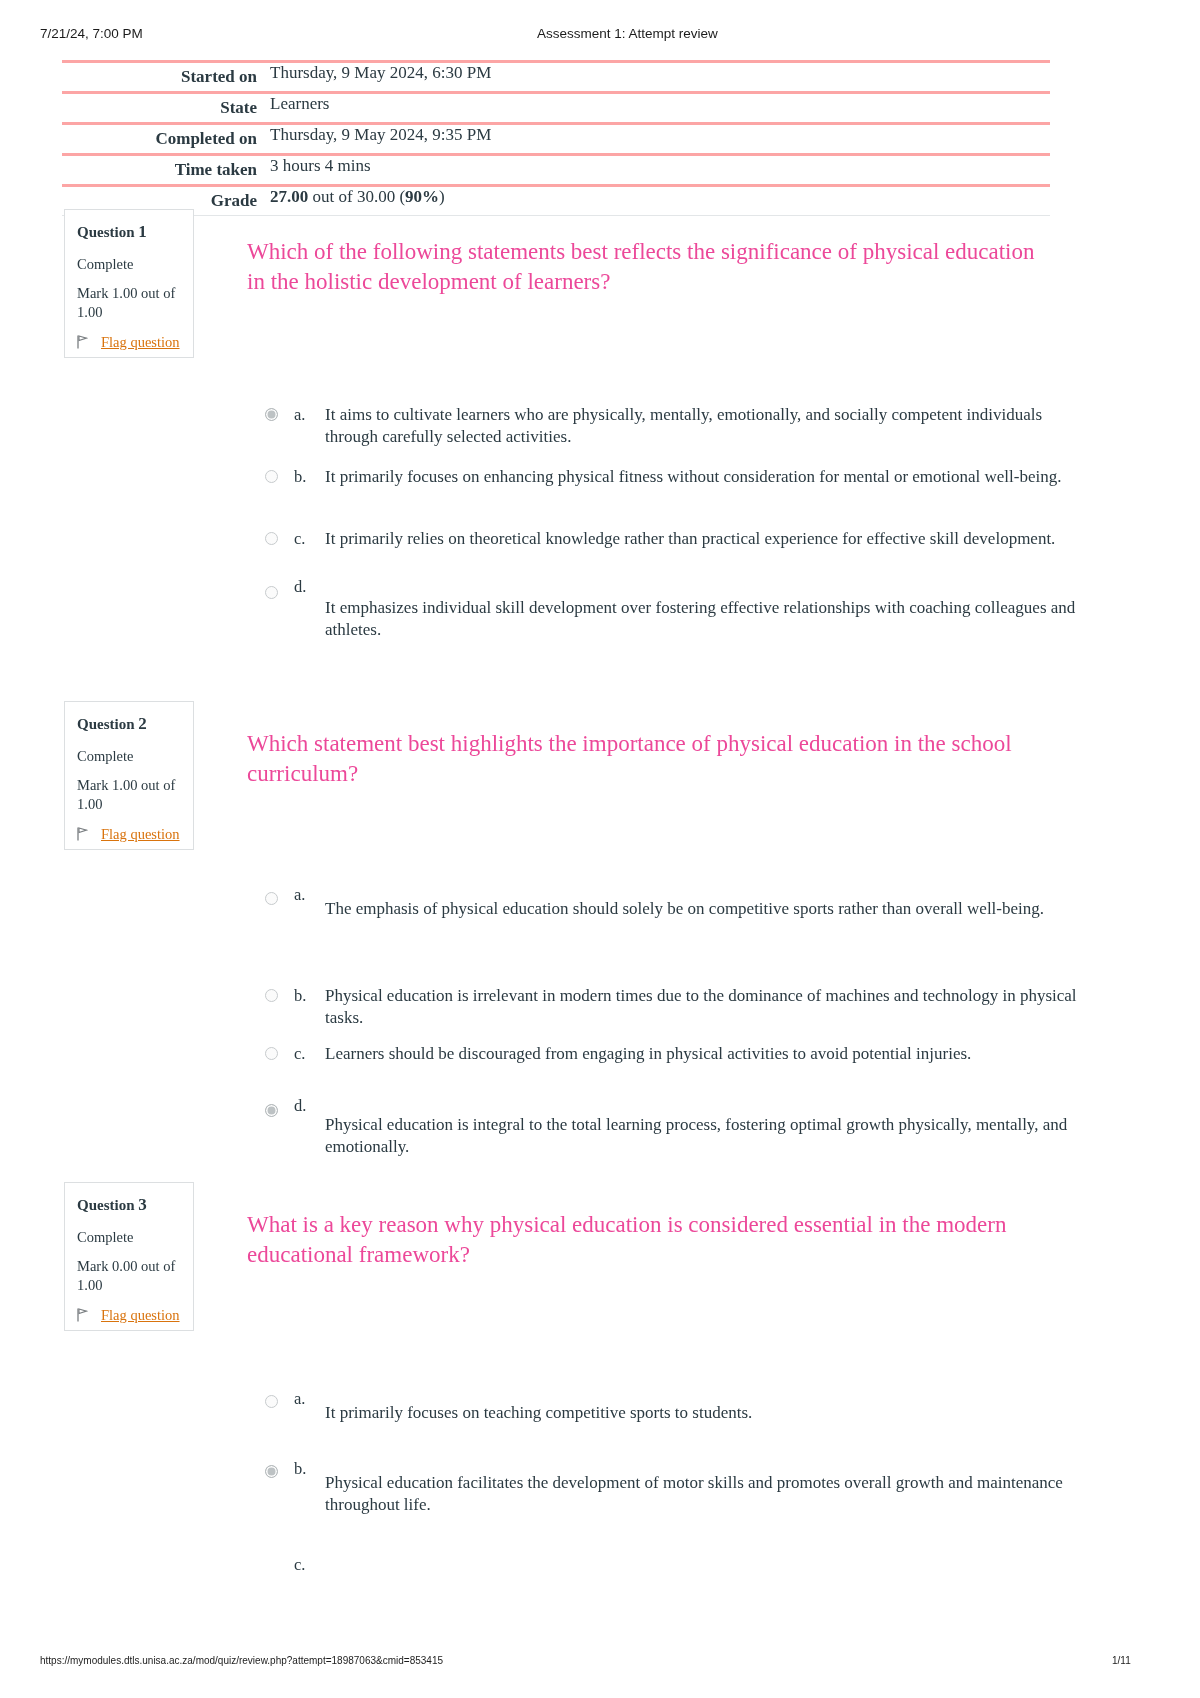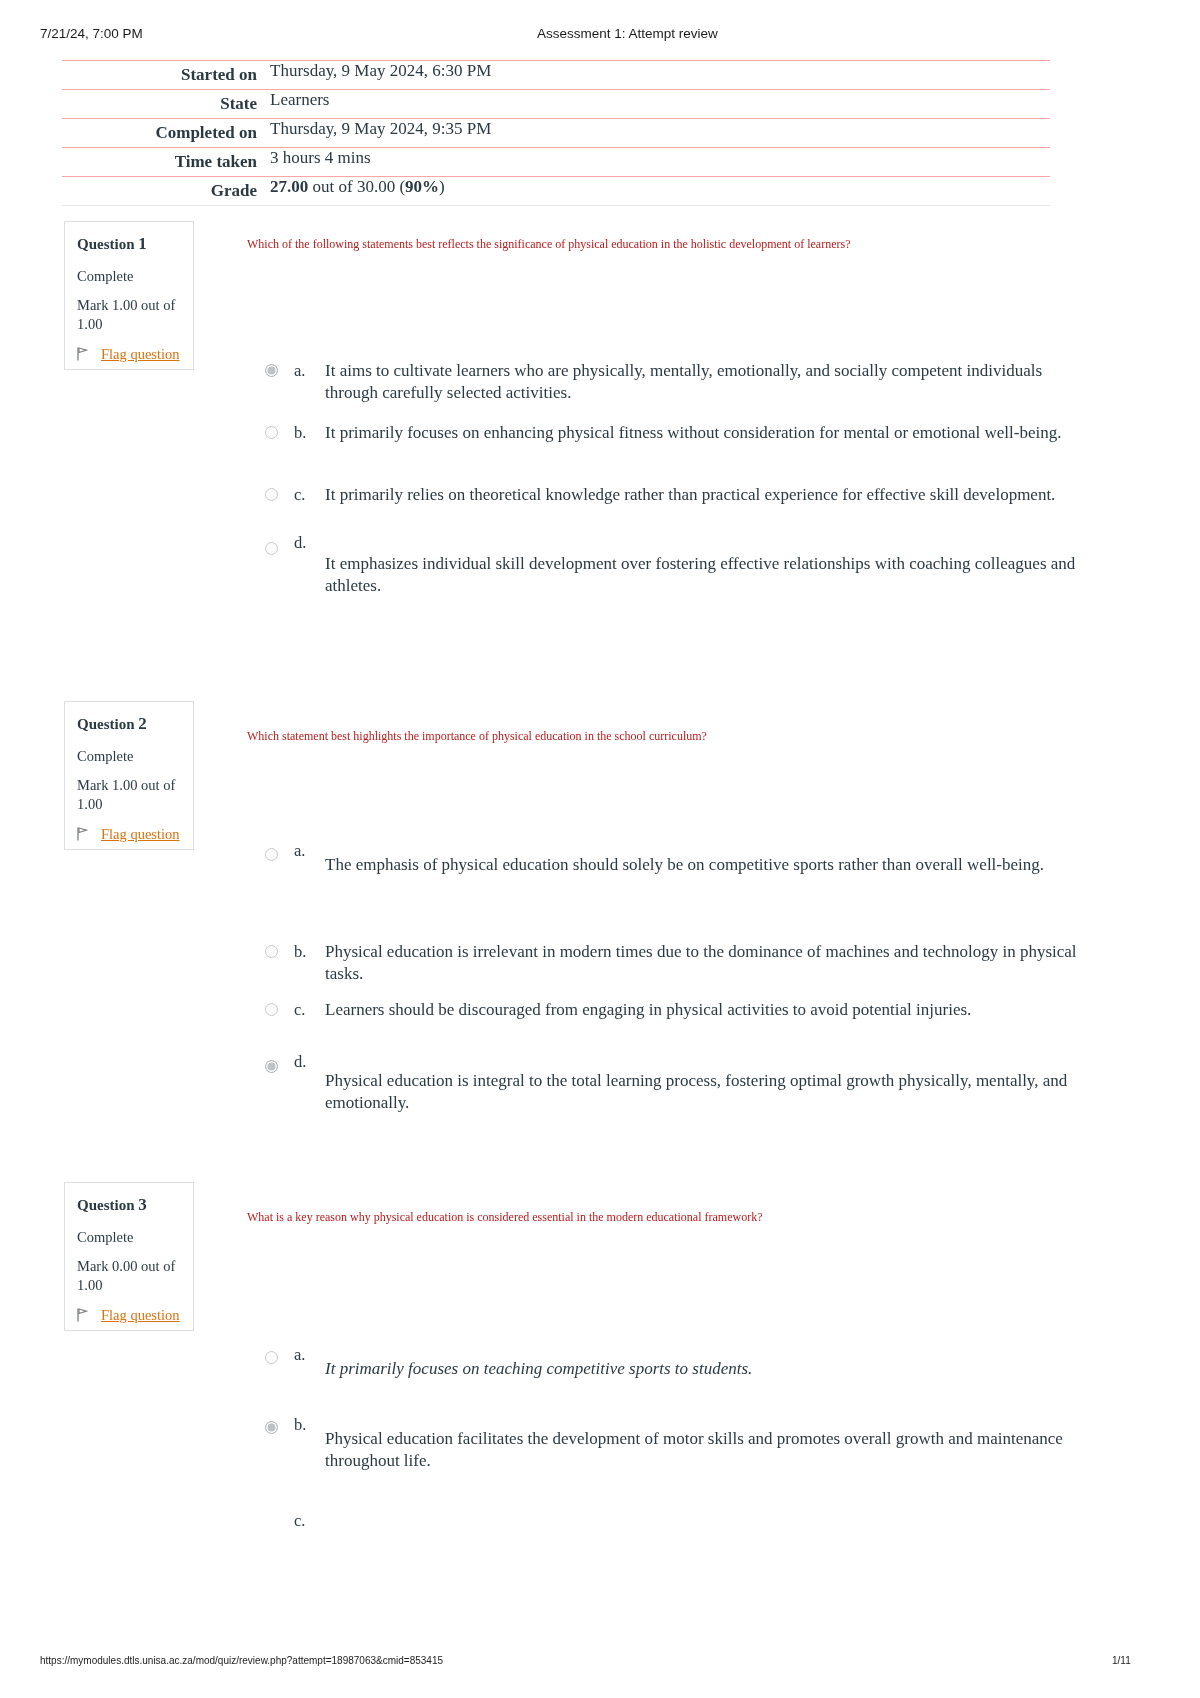--- a/index.html
+++ b/index.html
@@ -45,21 +45,21 @@
 
   
   .summary {
     position: absolute;
     left: 62px;
     top: 60px;
     width: 988px;
     border-collapse: collapse;
     font-size: 17px;
   }
-  .summary tr { border-top: 1px solid #fca5a5; margin-top: 23px; }
+  .summary tr { border-top: 3px solid #fca5a5; margin-top: 23px; }
   .summary tr:last-child { border-bottom: 1px solid #e3e6e8; }
   .summary th {
     text-align: right;
     font-weight: bold;
     padding: 4px 8px 4px 0;
     width: 195px;
     white-space: nowrap;
     vertical-align: top;
   }
   .summary td {
@@ -113,23 +113,23 @@
     font-size: 14.5px;
     cursor: pointer;
   }
 
   .qbody {
     position: absolute;
     left: 247px;
     width: 790px;
   }
   .qtext {
-    font-size: 12px;
+    font-size: 23px;
     line-height: 1.3;
-    color: #b91c1c;
+    color: #ec4899;
   }
 
   .answers { position: relative; margin-top: 0; }
 
   .opt {
     position: relative;
     display: block;
     padding-left: 78px;
     font-size: 17px;
     line-height: 1.32;
@@ -183,21 +183,21 @@
       <td>3 hours 4 mins</td>
     </tr>
     <tr>
       <th>Grade</th>
       <td><b>27.00</b><span> out of 30.00 (</span><b>90%</b><span>)</span></td>
     </tr>
   </tbody>
 </table>
 
 <div class="question" style="top:209px;">
-  <div class="qinfo" style="top:12px; height:149px;">
+  <div class="qinfo" style="top:0; height:149px;">
     <div class="qnum"><span>Question</span> <span class="n">1</span></div>
     <div class="qstate">Complete</div>
     <div class="qmark">Mark 1.00 out of 1.00</div>
     <div class="qflag">
       <span class="flag-icon">
         <svg width="11" height="14" viewBox="0 0 11 14">
             <path d="M1 0.6 L1 13.4" stroke="#7a7f82" stroke-width="1.3" fill="none"></path>
             <path d="M2 1 L9.5 3.1 L2 5.6 Z" fill="none" stroke="#7a7f82" stroke-width="1.1"></path>
           </svg>
       </span>
@@ -287,21 +287,21 @@
       </span>
       <span class="flag-label">Flag question</span>
     </div>
   </div>
   <div class="qbody" style="top:28px;">
     <div class="qtext">What is a key reason why physical education is considered essential in the modern educational framework?</div>
     <div class="answers" style="height:330px;">
       <div class="opt" style="position:absolute; top:110px; width:760px;">
         <span class="radio" style="top:15px;"></span>
         <span class="letter" style="top:8px;">a.</span>
-        <span class="otext" style="padding-top:22px;font-style:italic;">It primarily focuses on teaching competitive sports to students.</span>
+        <span class="otext" style="padding-top:22px;">It primarily focuses on teaching competitive sports to students.</span>
       </div>
       <div class="opt" style="position:absolute; top:180px; width:760px;">
         <span class="radio checked" style="top:15px;"></span>
         <span class="letter" style="top:8px;">b.</span>
         <span class="otext" style="padding-top:22px;">Physical education facilitates the development of motor skills and promotes overall growth and maintenance throughout life.</span>
       </div>
       <div class="opt" style="position:absolute; top:284px; width:760px;">
         <span class="letter" style="top:0;">c.</span>
         <span class="otext"></span>
       </div>

